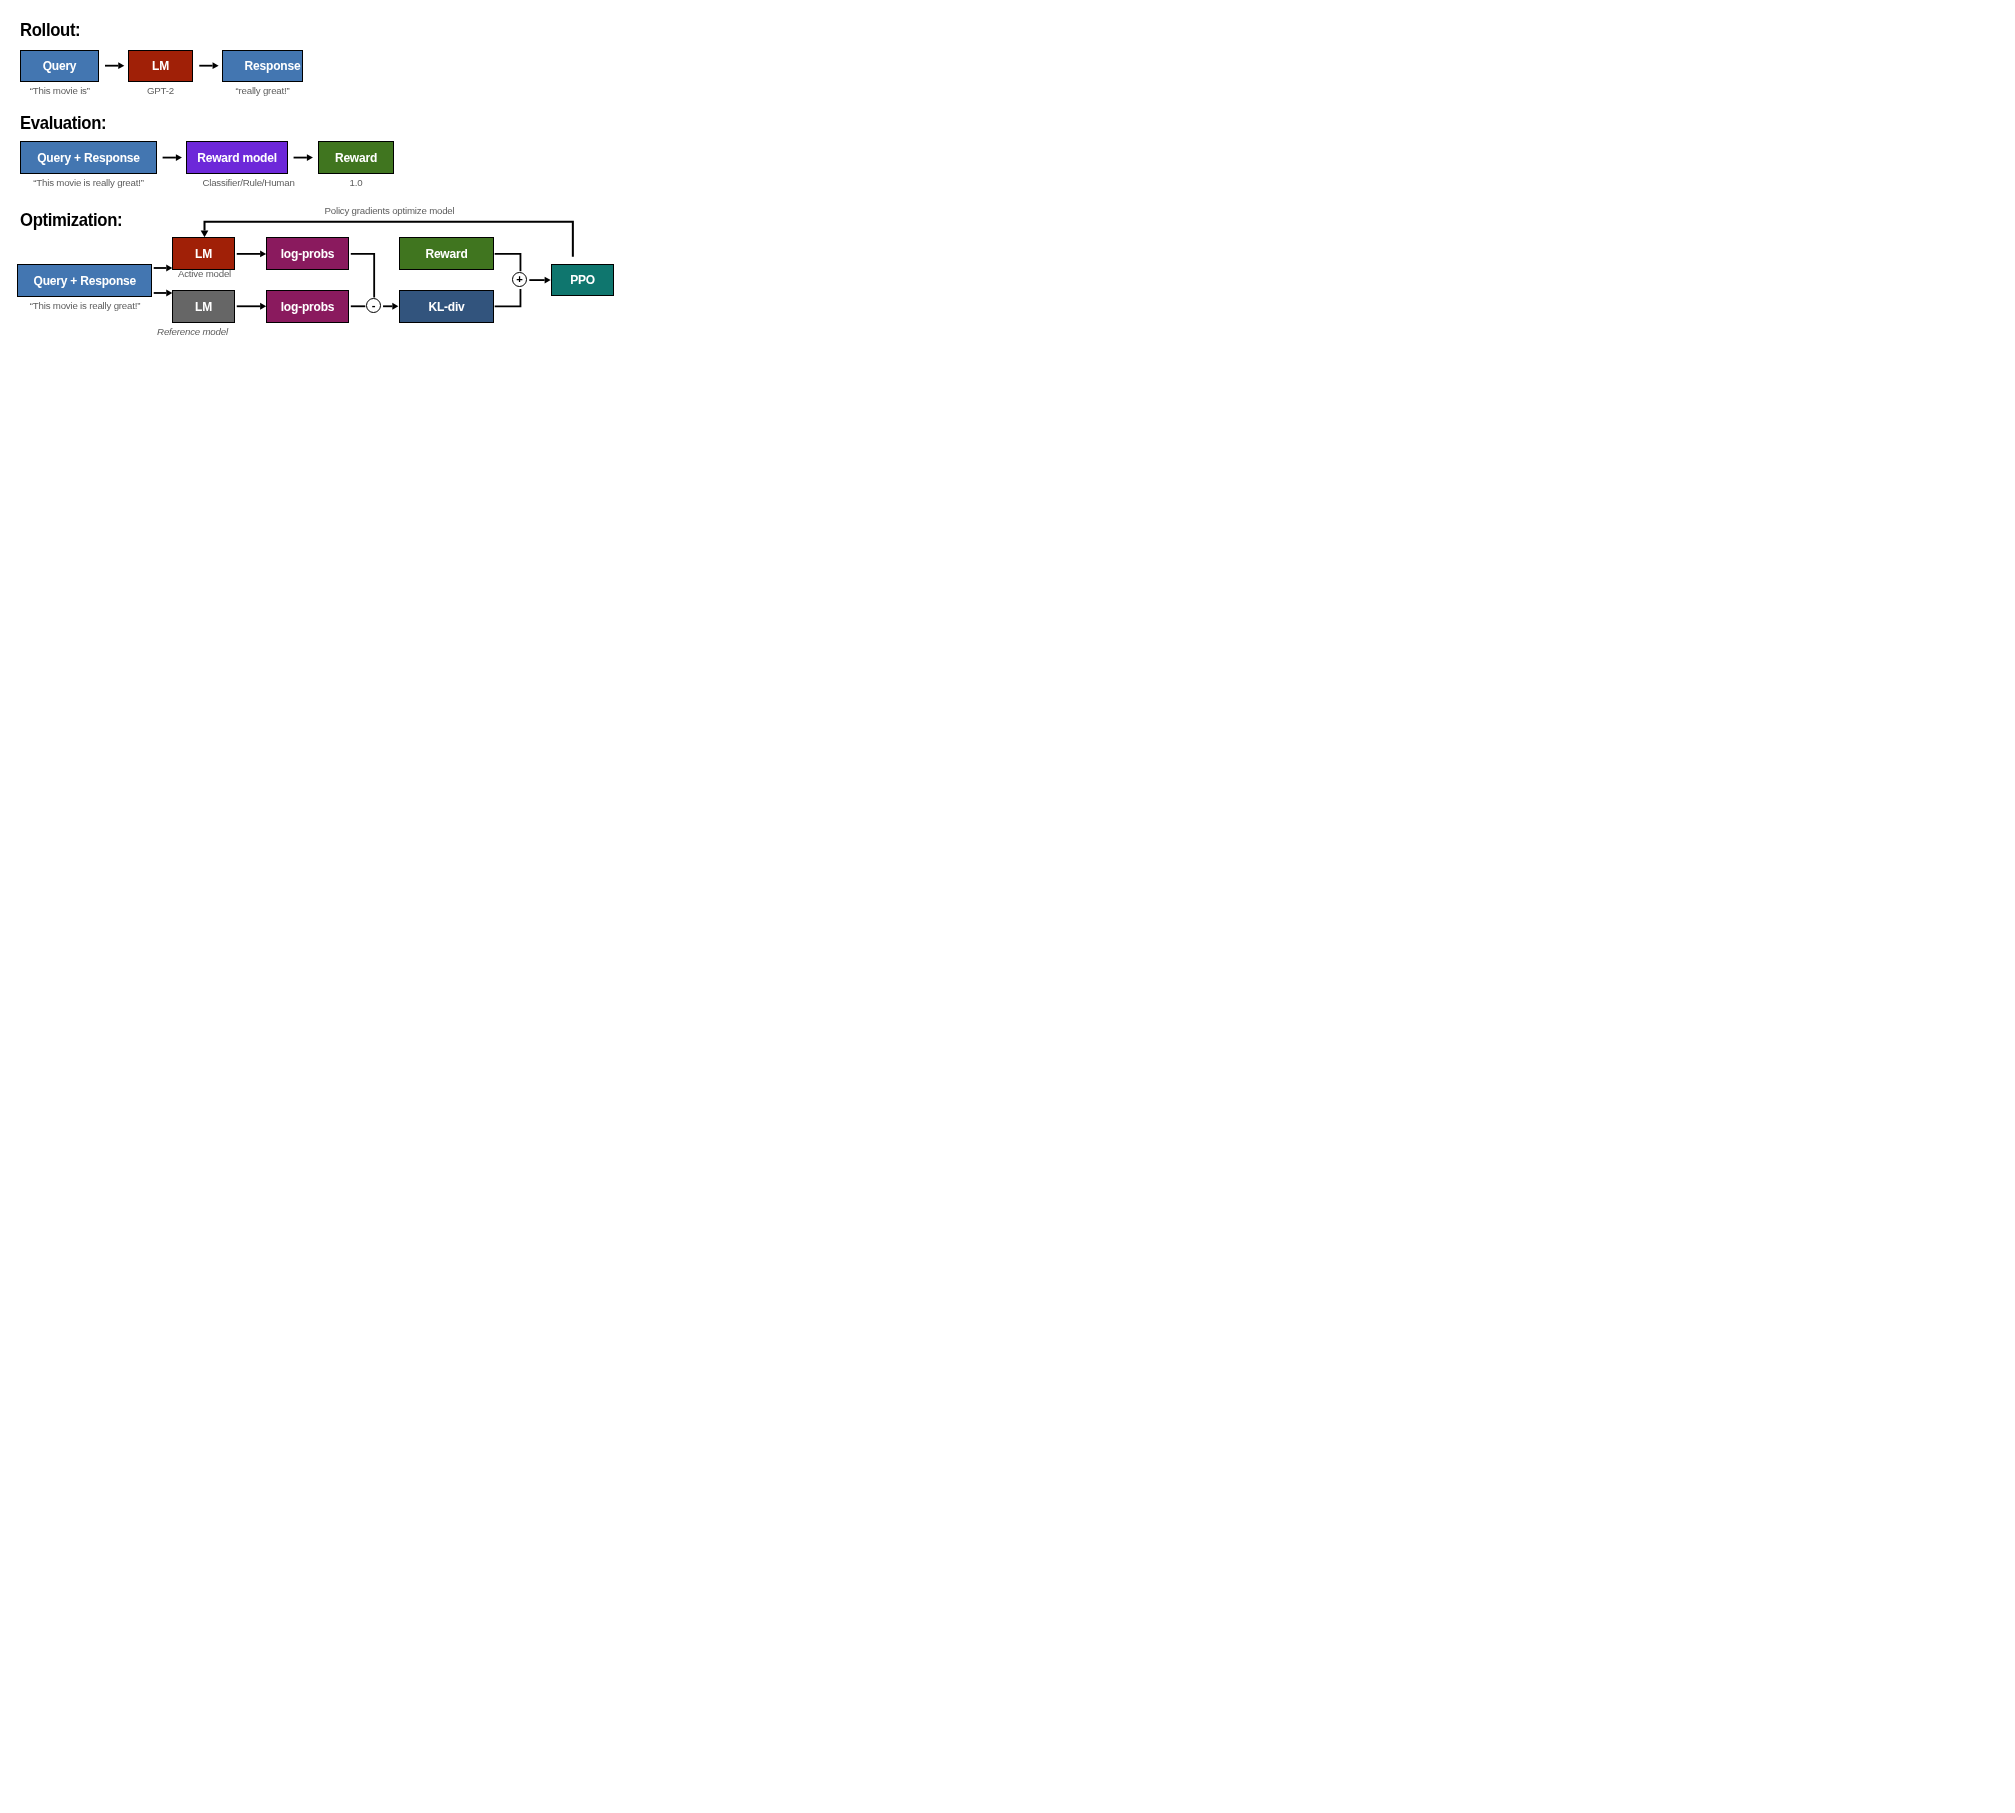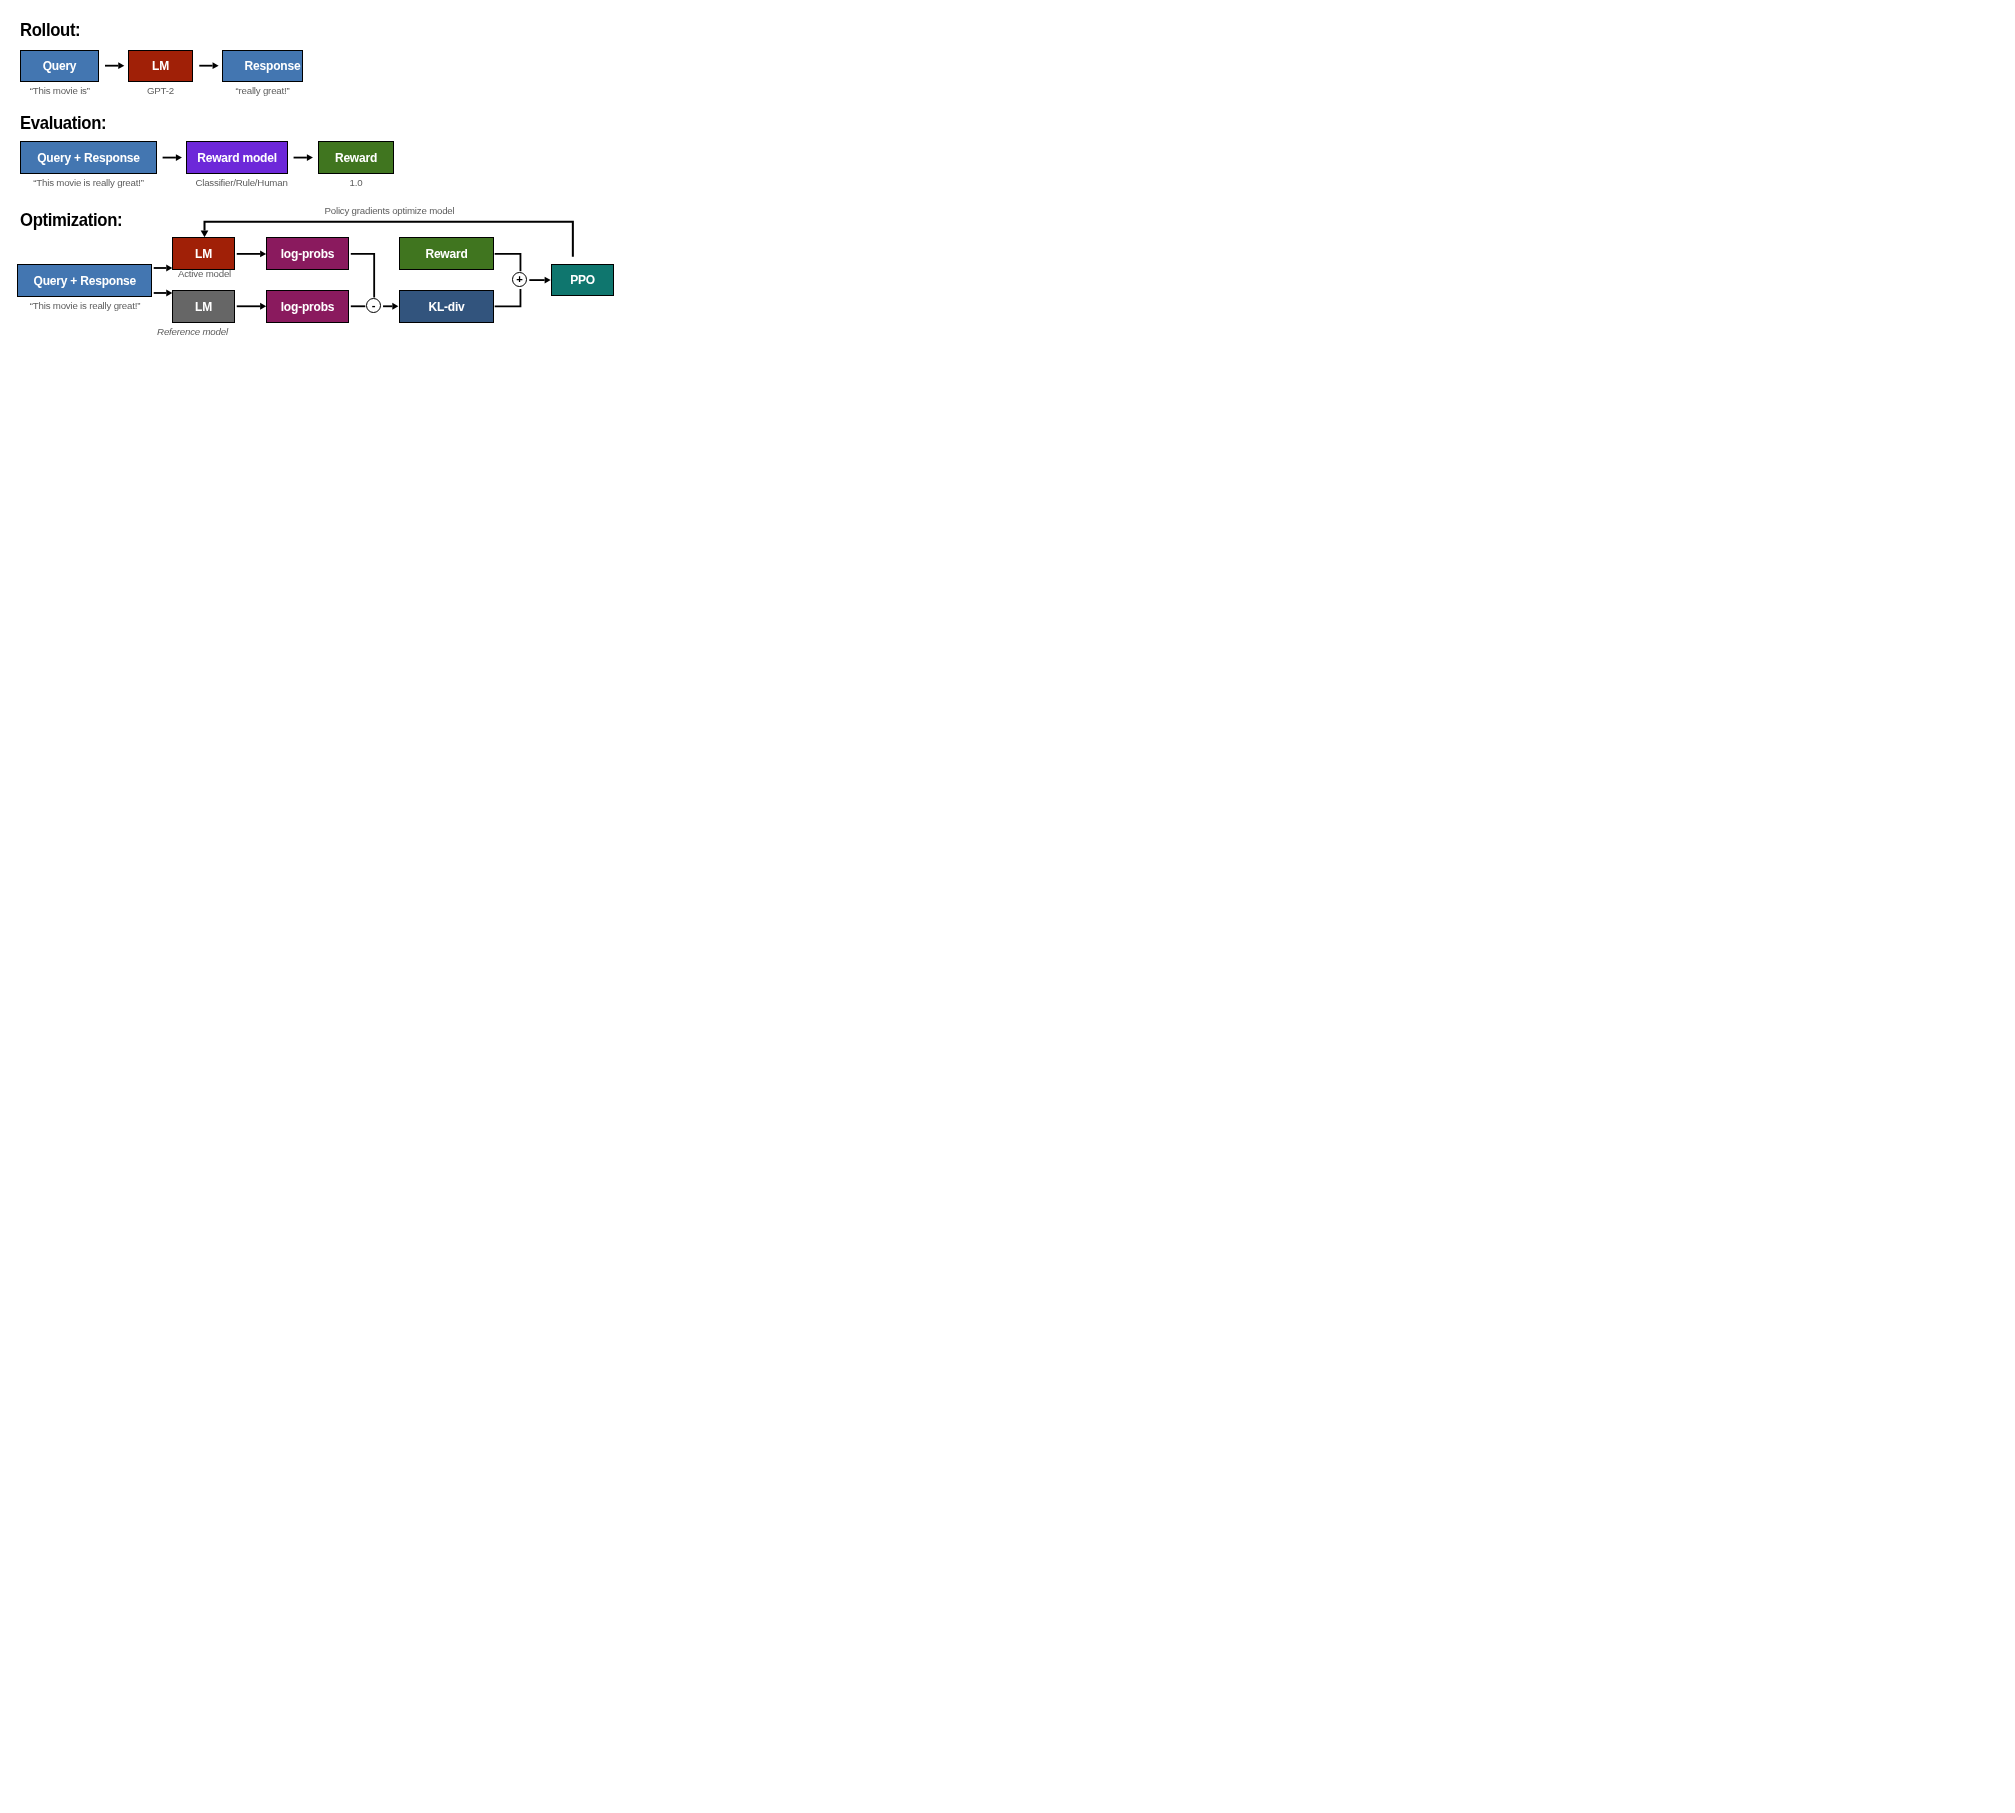--- a/index.html
+++ b/index.html
@@ -120,21 +120,21 @@
     <span class="box-label">Query + Response</span>
   </div>
   <div class="dbox" style="left: 186px; top: 141px; width: 102px; height: 33px; background: #6d28d9;">
     <span class="box-label">Reward model</span>
   </div>
   <div class="dbox" style="left: 318px; top: 141px; width: 76px; height: 33px; background: rgb(64, 117, 31);">
     <span class="box-label">Reward</span>
   </div>
 
   <div class="caption" style="left:12px;top:177px;width:153px;">“This movie is really great!”</div>
-  <div class="caption" style="left:181px;top:177px;width:121px;">Classifier/Rule/Human</div>
+  <div class="caption" style="left:188px;top:177px;width:121px;">Classifier/Rule/Human</div>
   <div class="caption" style="left:318px;top:177px;width:76px;">1.0</div>
 
   <div class="section-title" style="left:20px;top:209px;">Optimization:</div>
 
   <div class="caption" style="left:309px;top:205px;width:161px;">Policy gradients optimize model</div>
 
   <div class="dbox" style="left: 17.3px; top: 264px; width: 135px; height: 33px; background: rgb(67, 118, 177);">
     <span class="box-label">Query + Response</span>
   </div>
   <div class="caption" style="left:8.5px;top:300px;width:153px;">“This movie is really great!”</div>

